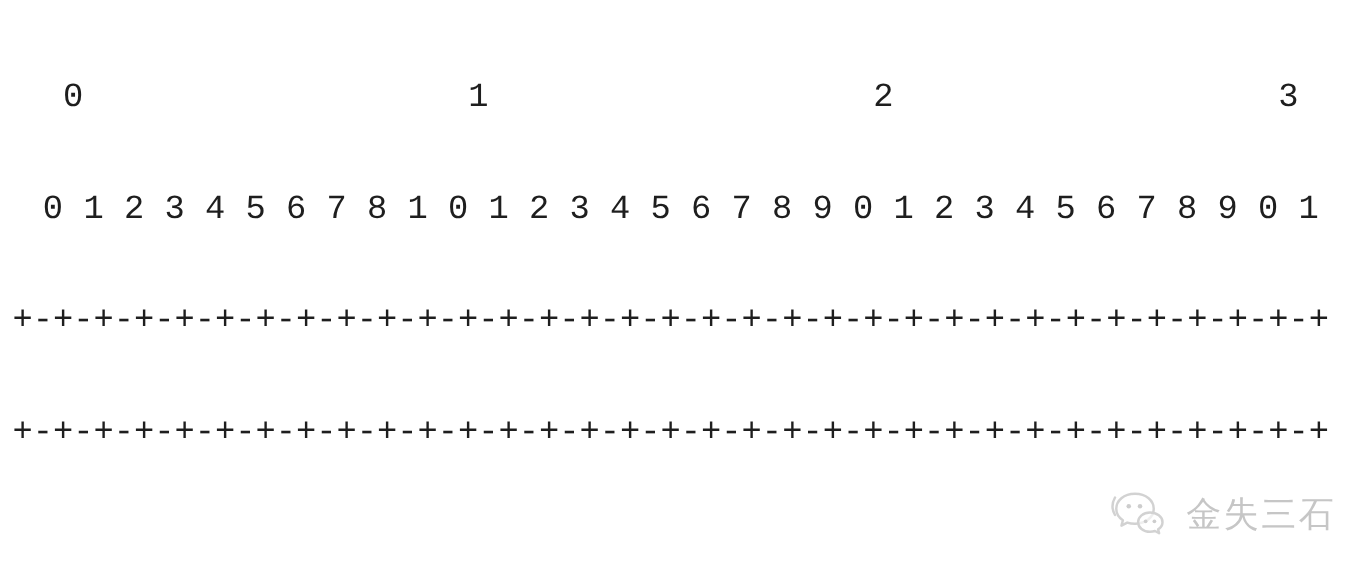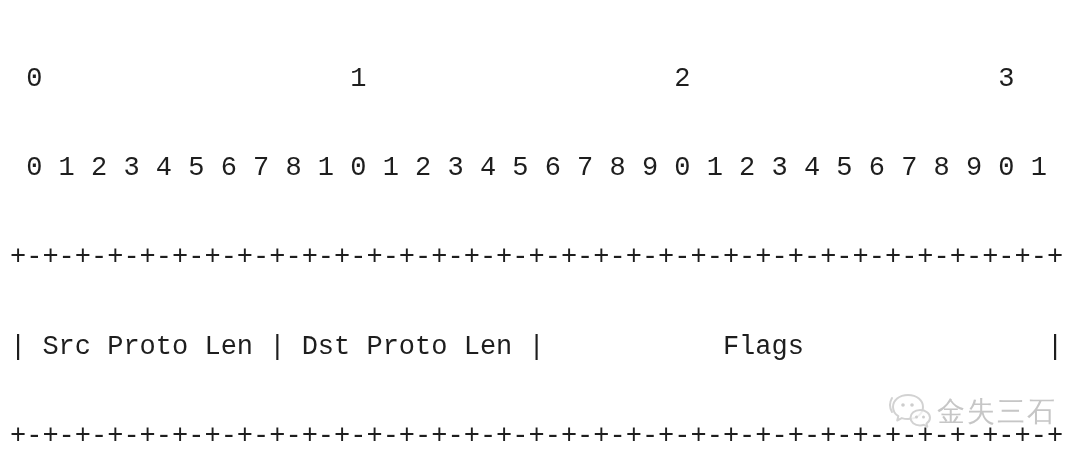--- a/index.html
+++ b/index.html
@@ -3,39 +3,40 @@
 <meta charset="utf-8">
 <style>
   html, body { margin: 0; padding: 0; background: #ffffff; }
   .stage {
     position: relative;
     width: 1080px;
     height: 466px;
     background: #ffffff;
     overflow: hidden;
     font-family: "Liberation Mono", "DejaVu Sans Mono", monospace;
+    text-align: center;
   }
   .ascii {
     position: absolute;
     left: 10px;
     top: 5px;
     font-size: 27px;
     line-height: 29.8px;
     white-space: pre;
     color: #1e1e1e;
     letter-spacing: 0;
   }
   .ascii div { height: 29.8px; }
   .watermark {
     position: absolute;
     left: 886px;
     top: 392px;
     display: flex;
     align-items: center;
-    gap: 3px;
+    gap: 15px;
     pointer-events: none;
   }
   .watermark-text {
     font-family: "DejaVu Sans", "Liberation Sans", sans-serif;
     font-size: 28px;
     letter-spacing: 2px;
     color: #c6c6c6;
     text-shadow: 1px 2px 1px #ffffff, -1px -1px 0 #ffffff;
     white-space: nowrap;
   }
@@ -43,21 +44,20 @@
 </style>
 </head>
 <body>
 
 <div class="stage">
 
   <div class="ascii">
     <div> 0                   1                   2                   3</div>
     <div> 0 1 2 3 4 5 6 7 8 1 0 1 2 3 4 5 6 7 8 9 0 1 2 3 4 5 6 7 8 9 0 1</div>
     <div>+-+-+-+-+-+-+-+-+-+-+-+-+-+-+-+-+-+-+-+-+-+-+-+-+-+-+-+-+-+-+-+-+</div>
-    <div>| Src Proto Len | Dst Proto Len |           Flags               |</div>
     <div>+-+-+-+-+-+-+-+-+-+-+-+-+-+-+-+-+-+-+-+-+-+-+-+-+-+-+-+-+-+-+-+-+</div>
     
     
     
     
     
     
     
     
     

